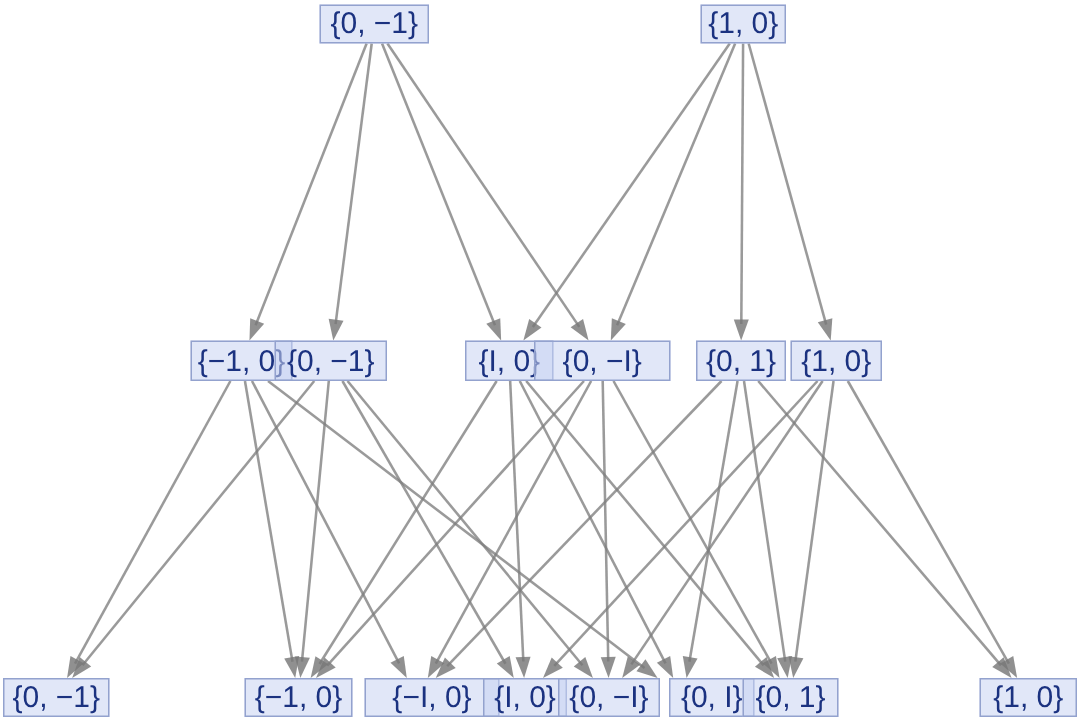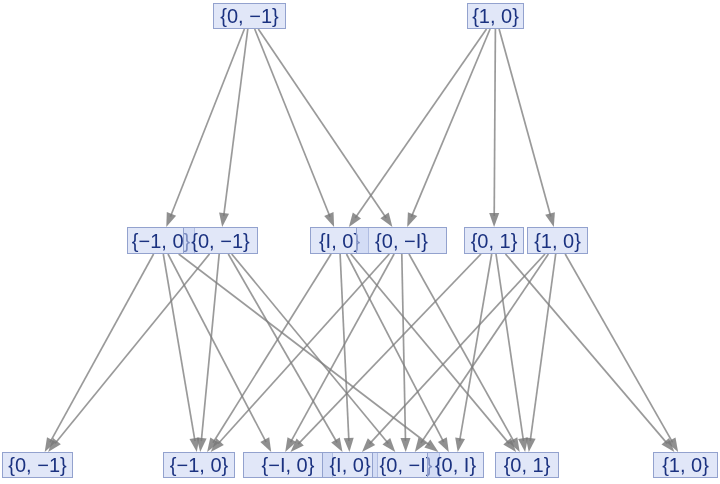--- a/index.html
+++ b/index.html
@@ -107,17 +107,17 @@
       <div class="gnode" style="left: 183px; top: 227px; width: 75px; height: 27px; background: rgba(201, 212, 243, 0.55); border-color: rgb(147, 162, 206); color: rgb(27, 50, 128);">{0, −1}</div>
       <div class="gnode" style="left: 310px; top: 227px; width: 59px; height: 27px; background: rgba(201, 212, 243, 0.55); border-color: rgb(147, 162, 206); color: rgb(27, 50, 128);">{I, 0}</div>
       <div class="gnode" style="left: 356px; top: 227px; width: 91px; height: 27px; background: rgba(201, 212, 243, 0.55); border-color: rgb(147, 162, 206); color: rgb(27, 50, 128);">{0, −I}</div>
       <div class="gnode" style="left: 464px; top: 227px; width: 60px; height: 27px; background: rgba(201, 212, 243, 0.55); border-color: rgb(147, 162, 206); color: rgb(27, 50, 128);">{0, 1}</div>
       <div class="gnode" style="left: 527px; top: 227px; width: 61px; height: 27px; background: rgba(201, 212, 243, 0.55); border-color: rgb(147, 162, 206); color: rgb(27, 50, 128);">{1, 0}</div>
       <div class="gnode" style="left: 2px; top: 452px; width: 71px; height: 26px; background: rgba(201, 212, 243, 0.55); border-color: rgb(147, 162, 206); color: rgb(27, 50, 128);">{0, −1}</div>
       <div class="gnode" style="left: 163px; top: 452px; width: 72px; height: 26px; background: rgba(201, 212, 243, 0.55); border-color: rgb(147, 162, 206); color: rgb(27, 50, 128);">{−1, 0}</div>
       <div class="gnode" style="left: 243px; top: 452px; width: 90px; height: 26px; background: rgba(201, 212, 243, 0.55); border-color: rgb(147, 162, 206); color: rgb(27, 50, 128);">{−I, 0}</div>
       <div class="gnode" style="left: 322px; top: 452px; width: 56px; height: 26px; background: rgba(201, 212, 243, 0.55); border-color: rgb(147, 162, 206); color: rgb(27, 50, 128);">{I, 0}</div>
       <div class="gnode" style="left: 372px; top: 452px; width: 68px; height: 26px; background: rgba(201, 212, 243, 0.55); border-color: rgb(147, 162, 206); color: rgb(27, 50, 128);">{0, −I}</div>
-      <div class="gnode" style="left: 427px; top: 452px; width: 57px; height: 26px; background: rgba(201, 212, 243, 0.55); border-color: rgb(147, 162, 206); color: rgb(27, 50, 128);">{0, I}</div>
+      <div class="gnode" style="left: 446px; top: 452px; width: 57px; height: 26px; background: rgba(201, 212, 243, 0.55); border-color: rgb(147, 162, 206); color: rgb(27, 50, 128);">{0, I}</div>
       <div class="gnode" style="left: 495px; top: 452px; width: 64px; height: 26px; background: rgba(201, 212, 243, 0.55); border-color: rgb(147, 162, 206); color: rgb(27, 50, 128);">{0, 1}</div>
       <div class="gnode" style="left: 653px; top: 452px; width: 65px; height: 26px; background: rgba(201, 212, 243, 0.55); border-color: rgb(147, 162, 206); color: rgb(27, 50, 128);">{1, 0}</div>
     </div>
 </div>
 
 </body></html>

